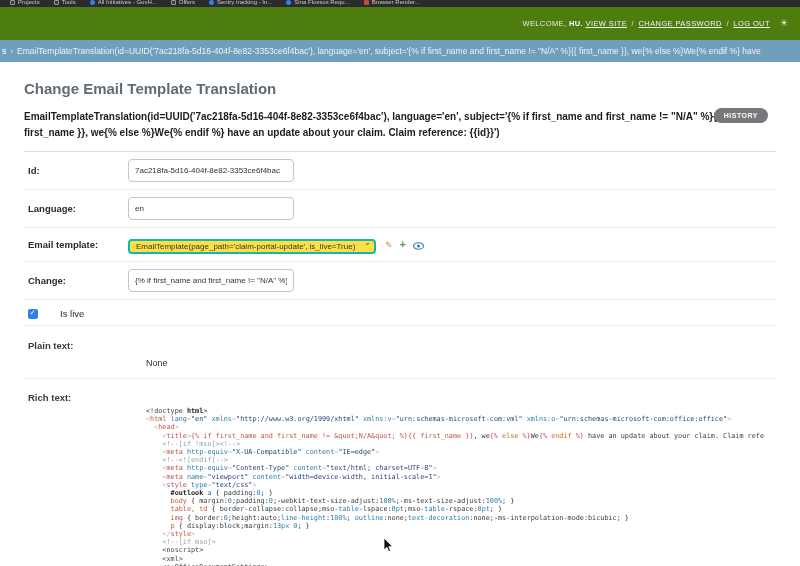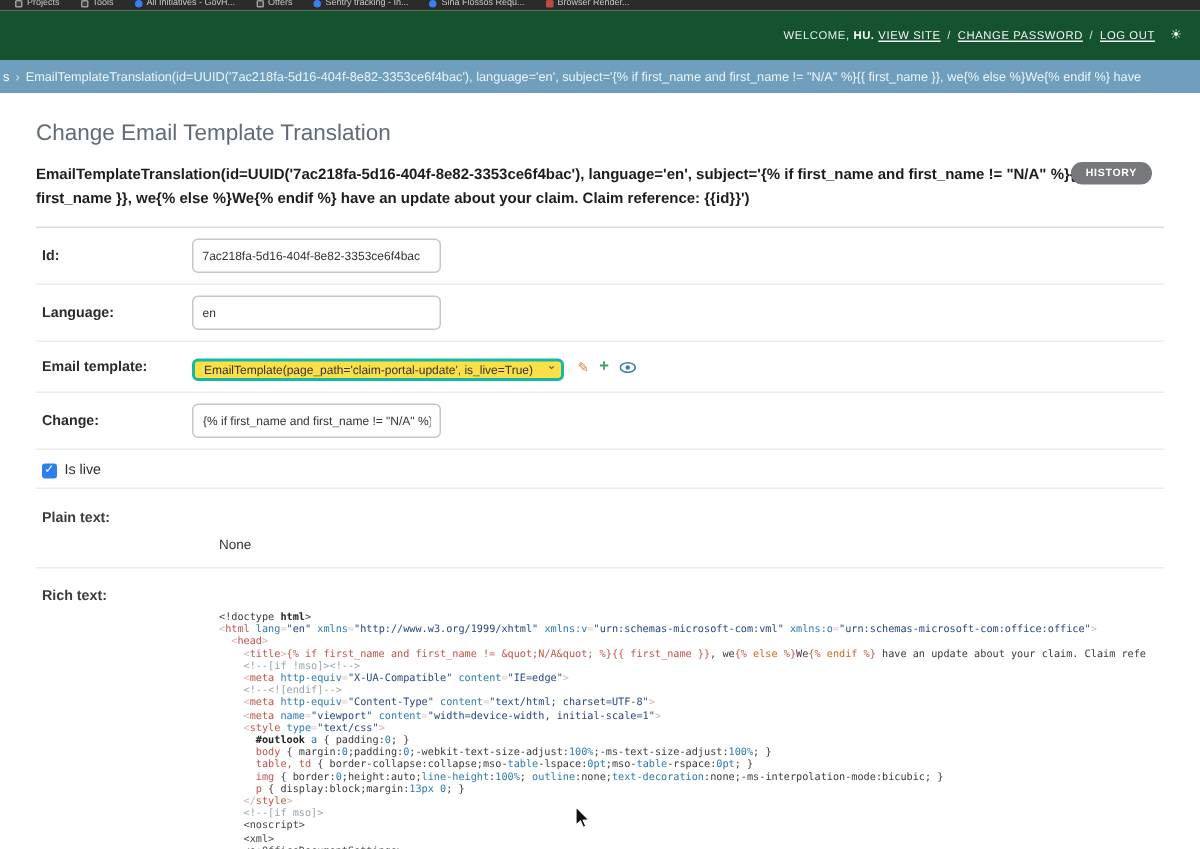--- a/index.html
+++ b/index.html
@@ -8,35 +8,35 @@
   
   .bookmarks { height:7px; background:#2b2b2c; display:flex; align-items:flex-start;
     gap:14px; padding:0 10px; overflow:hidden; }
   .bm-item { display:flex; align-items:center; gap:3px; margin-top:-2px; }
   .bm-label { font-size:6px; color:#c9c9c9; white-space:nowrap; }
   .bm-ico { display:inline-block; width:5px; height:5px; flex:none; margin-top:2px; }
   .bm-ico.folder { border:1px solid #9b9b9b; border-radius:1px; background:#3a3a3a; }
   .bm-ico.blue { border-radius:50%; background:#3b7ef0; }
   .bm-ico.red { border-radius:1px; background:#c04a42; }
   
-  .admin-header { height:33px; background:#14532d; display:flex; align-items:center;
+  .admin-header { height:33px; background:#4d7c0f; display:flex; align-items:center;
     justify-content:flex-end; padding:0 12px; gap:6px; }
   .welcome { font-size:7.5px; letter-spacing:.4px; color:#e9eef2; white-space:nowrap; }
   .welcome b { color:#ffffff; }
   .hdr-link { color:#f3f6f8; text-decoration:underline; cursor:pointer; }
   .hdr-sep { color:#d7e1e8; margin:0 2px; }
   .theme-toggle { color:#f4f2d8; font-size:9px; line-height:1; cursor:pointer; margin-left:4px; }
   
   .breadcrumbs { height:22px; background:#6f9fbd; color:#eef3f7; font-size:8.5px;
     display:flex; align-items:center; padding:0 8px 0 2px; white-space:nowrap; overflow:hidden; }
   .crumb-prefix { color:#ffffff; }
   .crumb-sep { margin:0 4px; color:#dbe7ef; }
   
   .content { padding:0 24px; background:#fff; }
-  h1.page-title { margin:18px 0 12px; font-size:15px; font-weight:400; color:#5f6b76; }
+  h1.page-title { margin:18px 0 12px; font-size:15px; font-weight:700; color:#5f6b76; }
   .obj-wrap { position:relative; margin:2px 0 10px; }
   h2.object-title { font-size:10px; font-weight:bold; color:#1c1c1c; line-height:1.6;
     max-width:748px; word-break:break-word; }
   .history-btn { position:absolute; top:-1px; right:8px; background:#77787b; color:#fff;
     font-size:7px; font-weight:bold; letter-spacing:.5px; padding:4px 10px;
     border-radius:10px; border:none; cursor:pointer; }
   
   .form-area { border-top:1px solid #dcdcdc; }
   .frow { padding:7px 0 7px 4px; border-bottom:1px solid #ececec; display:flex; align-items:center; }
   .flabel { display:inline-block; width:100px; font-size:9.5px; font-weight:bold; color:#2b2b2b; flex:none; }
@@ -46,21 +46,21 @@
   .w-id { width:166px; }
   .selwrap { position:relative; display:inline-block; }
   .tselect { width:248px; height:15px; border:2px solid #14b8a6; border-radius:4px;
     background:#fde047; font-size:8px; color:#333; padding:0 16px 0 6px; appearance:none;
     -webkit-appearance:none; font-family:"Liberation Sans", sans-serif; }
   .sel-chev { position:absolute; right:5px; top:3px; font-size:8px; color:#555; pointer-events:none; }
   .rel-icons { display:inline-flex; gap:7px; margin-left:9px; align-items:center; }
   .icon-edit { color:#cf8a3e; font-size:9px; cursor:pointer; }
   .icon-add { color:#44a05c; font-size:11px; font-weight:bold; line-height:9px; cursor:pointer; }
   .icon-view { cursor:pointer; display:inline-block; margin-top:1px; }
-  .cbrow { padding:8px 0 6px 4px; }
+  .cbrow { padding:8px 0 6px 4px;gap:17px; }
   .checkbox { display:inline-block; width:10px; height:10px; background:#2d7ff0; border-radius:2px;
     position:relative; vertical-align:-2px; cursor:pointer; }
   .checkbox:after { content:"✓"; position:absolute; left:1.5px; top:-1px; color:#fff; font-size:8px; }
   .cb-label { font-size:9.5px; color:#2b2b2b; margin-left:5px; font-weight:500; }
   .ro-row { padding:9px 0 10px 4px; border-bottom:1px solid #ececec; }
   .ro-value { margin-left:118px; margin-top:5px; font-size:9px; color:#333; }
   .rich-row { padding:8px 0 0 4px; }
   
   .codeblock { margin-left:118px; margin-top:2px; font-family:"DejaVu Sans Mono", monospace;
     font-size:6.8px; line-height:8.2px; white-space:pre; overflow:hidden; max-width:660px; }

